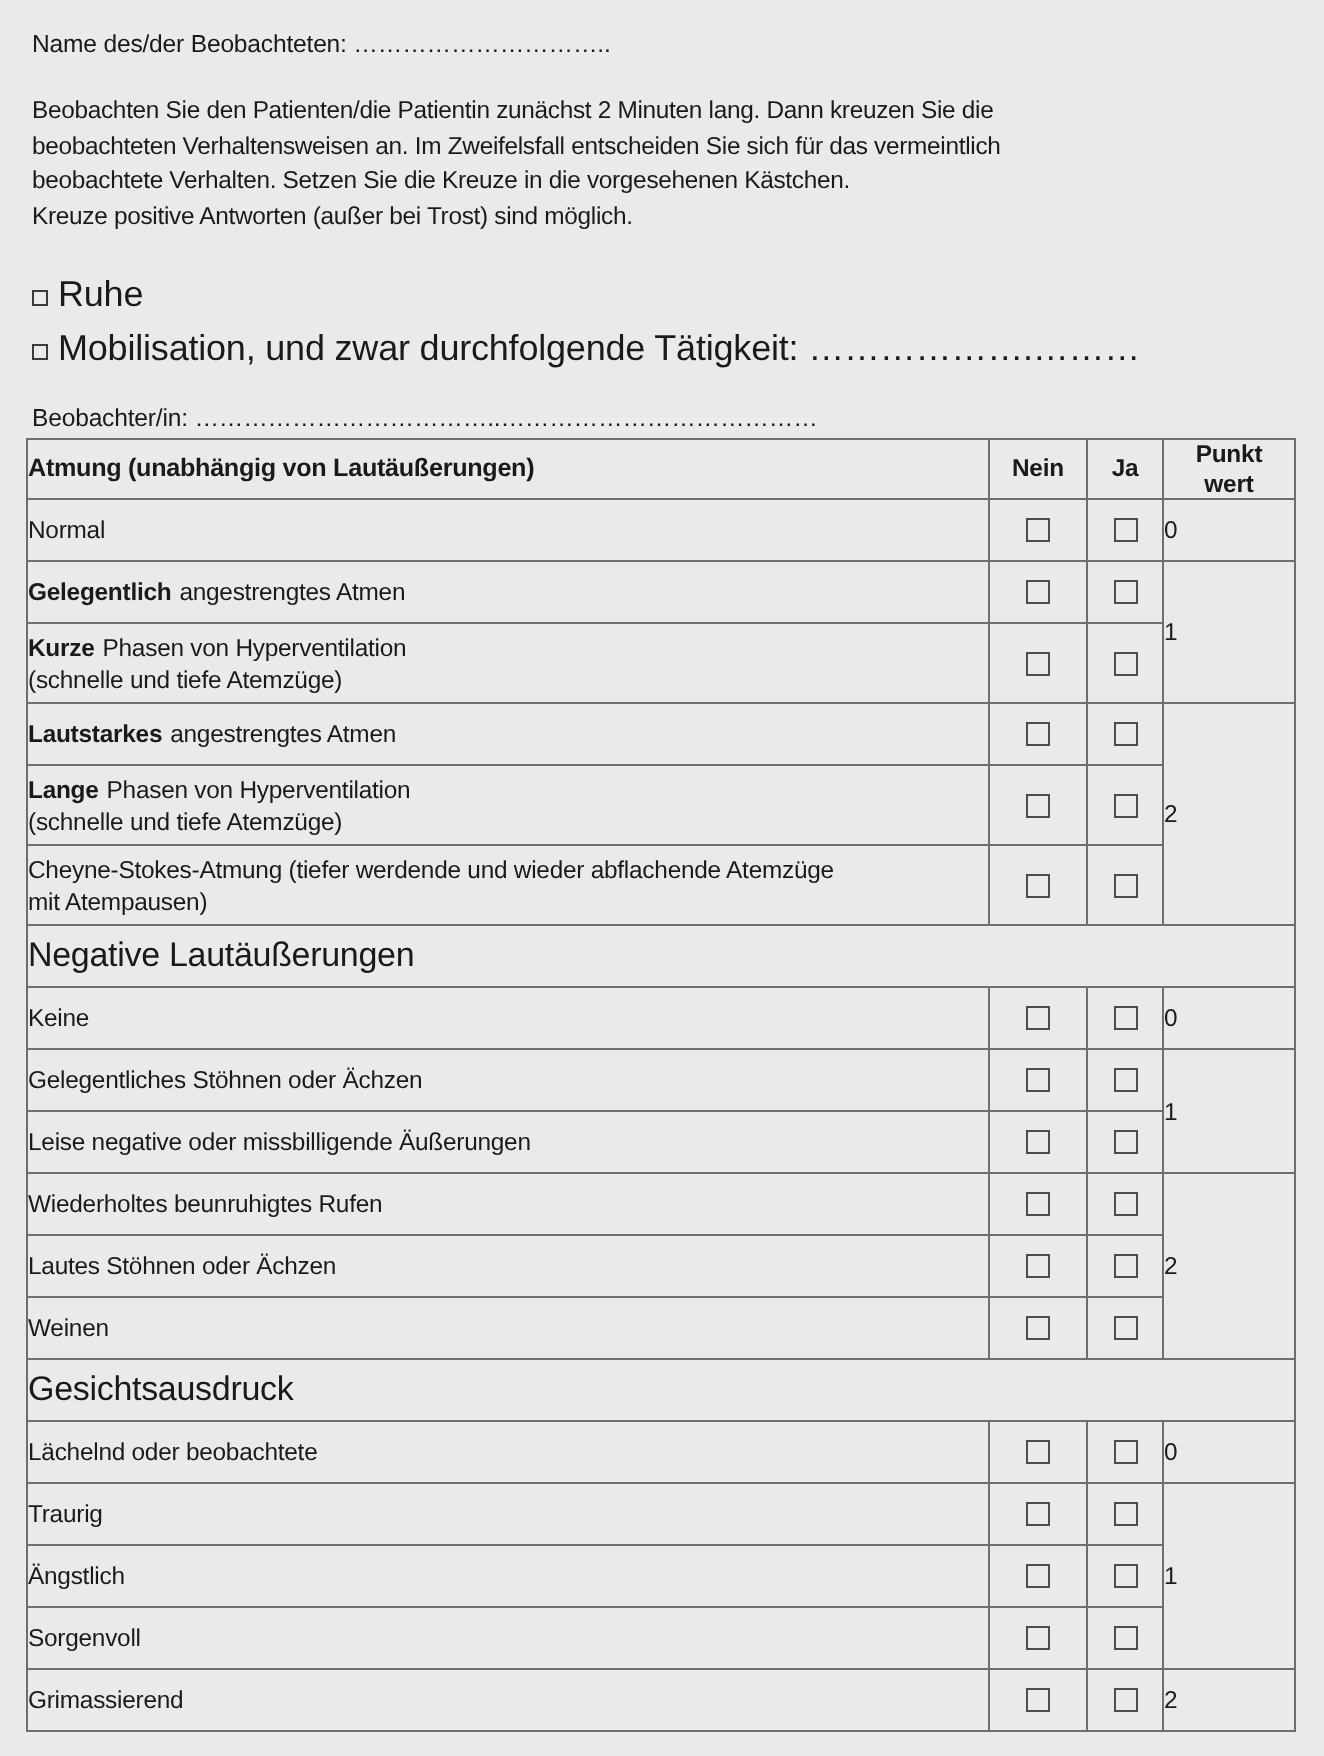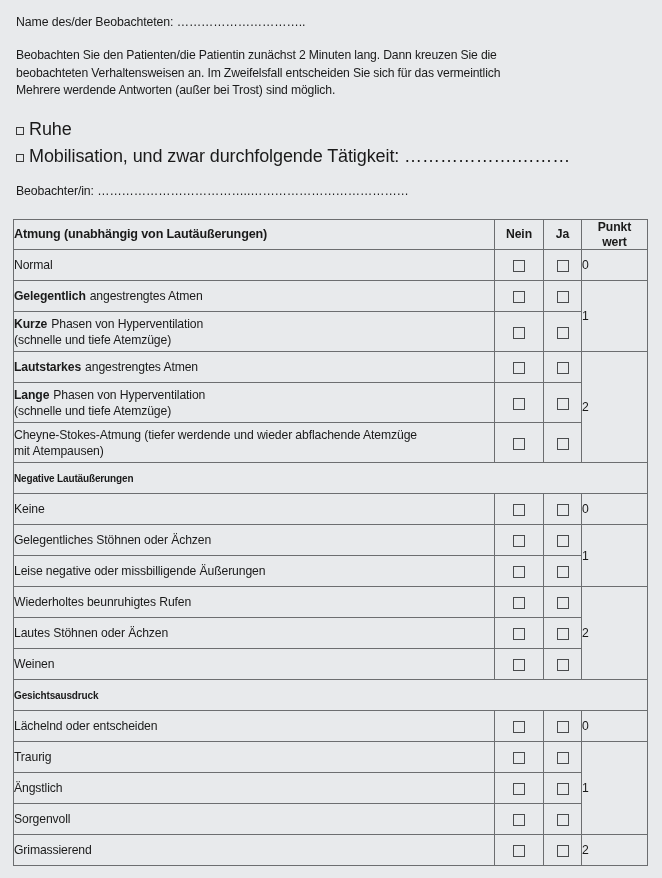--- a/index.html
+++ b/index.html
@@ -107,22 +107,22 @@
     padding: 7px 8px 7px 11px;
     font-size: 12.2px;
     line-height: 1.33;
     letter-spacing: -0.12px;
   }
   td.label .b { font-weight: bold; }
   td.label .sp { display: inline-block; width: 4px; }
 
   td.section {
     padding: 9px 8px 9px 11px;
-    font-size: 10px;
-    font-weight: bold;
+    font-size: 17px;
+    font-weight: normal;
     letter-spacing: -0.15px;
   }
 
   td.cb {
     text-align: center;
   }
   .checkbox {
     display: inline-block;
     width: 12px;
     height: 12px;
@@ -146,21 +146,22 @@
 <div class="page">
 
   <div class="intro">
     <div class="intro-line">Name des/der Beobachteten: …………………………..</div>
 
     <div class="spacer-sm"></div>
 
     <div class="instructions">
       <div>Beobachten Sie den Patienten/die Patientin zunächst 2 Minuten lang. Dann kreuzen Sie die</div>
       <div>beobachteten Verhaltensweisen an. Im Zweifelsfall entscheiden Sie sich für das vermeintlich</div>
-      <div>Mehrere werdende Antworten (außer bei Trost) sind möglich.</div>
+      <div>beobachtete Verhalten. Setzen Sie die Kreuze in die vorgesehenen Kästchen.</div>
+      <div>Kreuze positive Antworten (außer bei Trost) sind möglich.</div>
     </div>
 
     <div class="spacer-sm"></div>
 
     <div class="optline">
       <span class="sq"></span>
       <span>Ruhe</span>
     </div>
     <div class="optline">
       <span class="sq"></span>
@@ -258,21 +259,21 @@
           </tr>
           <tr class="r">
             <td class="label"><span>Weinen</span></td>
             <td class="cb"><span class="checkbox"></span></td>
             <td class="cb"><span class="checkbox"></span></td>
           </tr>
           <tr class="r">
             <td class="section" colspan="4">Gesichtsausdruck</td>
           </tr>
           <tr class="r">
-            <td class="label"><span>Lächelnd oder entscheiden</span></td>
+            <td class="label"><span>Lächelnd oder beobachtete</span></td>
             <td class="cb"><span class="checkbox"></span></td>
             <td class="cb"><span class="checkbox"></span></td>
             <td class="pts" rowspan="1">0</td>
           </tr>
           <tr class="r">
             <td class="label"><span>Traurig</span></td>
             <td class="cb"><span class="checkbox"></span></td>
             <td class="cb"><span class="checkbox"></span></td>
             <td class="pts" rowspan="3">1</td>
           </tr>

